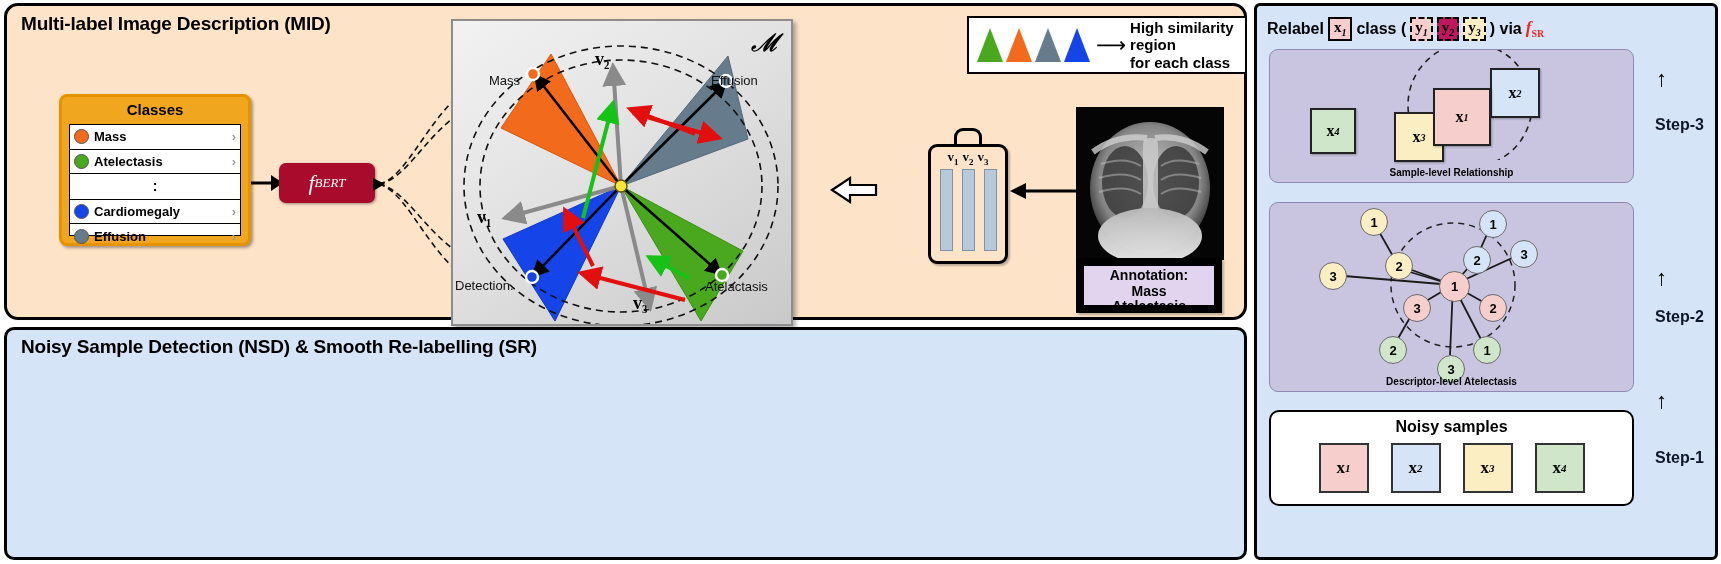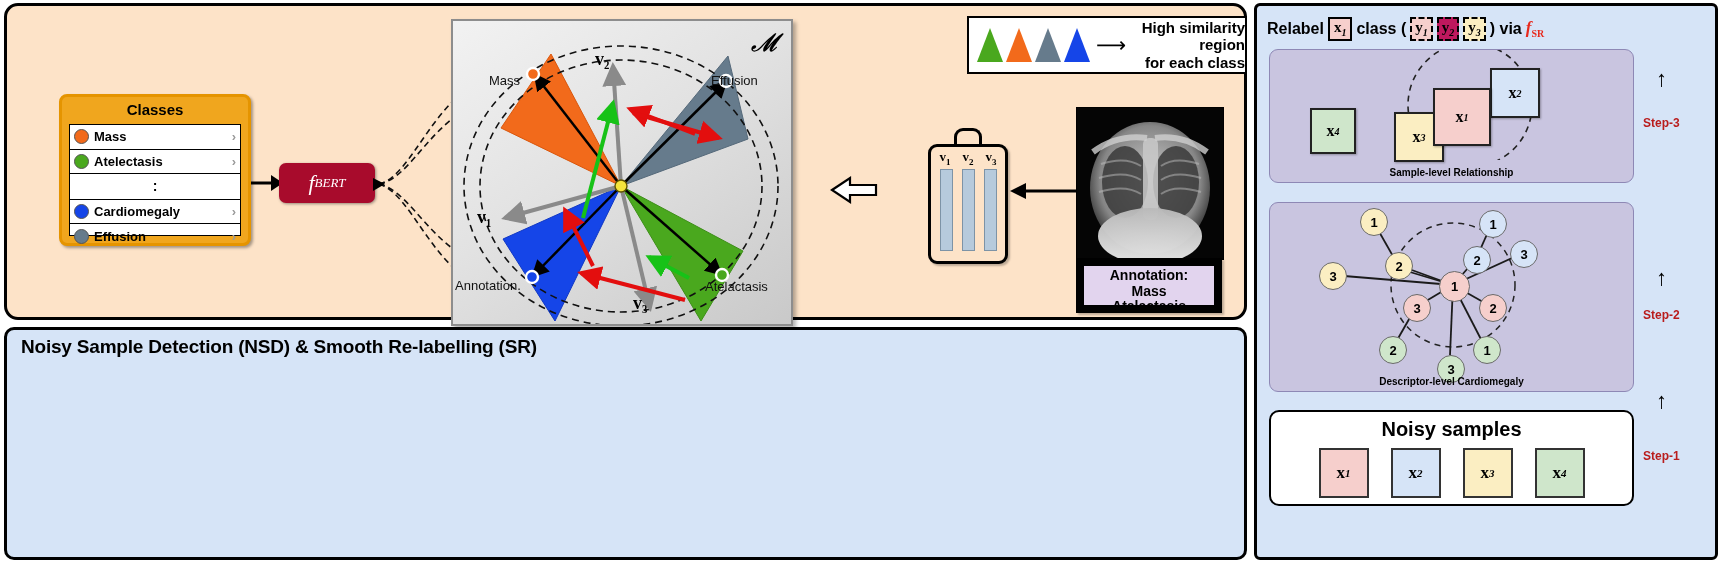--- a/index.html
+++ b/index.html
@@ -40,29 +40,29 @@
      border:2px solid #8d8d8d;box-shadow:3px 3px 4px rgba(0,0,0,.3);}
   #latent .zsym{position:absolute;right:12px;top:4px;font-family:"Liberation Serif",serif;
      font-style:italic;font-size:24px;font-weight:bold;}
   .lat-lab{position:absolute;font-size:13px;color:#111;white-space:nowrap;}
   .vlab{position:absolute;font-family:"Liberation Serif",serif;font-weight:bold;font-size:18px;}
   
   #legend{left:960px;top:10px;width:280px;height:58px;background:#fff;border:2px solid #000;
      box-sizing:border-box;display:flex;align-items:center;}
   #legend .tris{display:flex;align-items:flex-end;gap:3px;margin-left:8px;}
   .tri{width:0;height:0;border-left:13px solid transparent;border-right:13px solid transparent;}
-  #legend .ltext{font-weight:bold;font-size:15px;text-align:right;flex:1;line-height:1.15;}
+  #legend .ltext{font-weight:bold;font-size:15px;text-align:left;flex:1;line-height:1.15;}
   
   #bag{left:921px;top:122px;width:80px;height:136px;}
   #bag .body{position:absolute;left:0;top:16px;width:80px;height:120px;background:#fde3c8;
      border:3px solid #000;border-radius:9px;box-sizing:border-box;
      box-shadow:2px 2px 2px rgba(0,0,0,.25);}
   #bag .handle{position:absolute;left:26px;top:0px;width:28px;height:22px;
      border:3px solid #000;border-bottom:none;border-radius:9px 9px 0 0;box-sizing:border-box;}
-  #bag .vrow{position:absolute;left:0;right:0;top:21px;display:flex;justify-content:center;gap:12px;}
+  #bag .vrow{position:absolute;left:0;right:0;top:21px;display:flex;justify-content:center;gap:4px;}
   #bag .vrow span{font-family:"Liberation Serif",serif;font-weight:bold;font-size:13px;}
   #bag .vrow sub{font-size:9px;}
   #bag .bars{position:absolute;left:0;right:0;top:41px;display:flex;justify-content:center;gap:9px;}
   #bag .bar{width:11px;height:80px;background:#b6cadc;border:1px solid #7d93a6;}
   
   .trap{background:#b0542a;box-shadow:1px 1px 2px rgba(0,0,0,.3);
      display:flex;align-items:center;justify-content:center;color:#fff;
      font-family:"Liberation Serif",serif;font-style:italic;font-size:21px;}
   .trap sub{font-size:13px;}
   #ftheta-top{left:1086px;top:114px;width:67px;height:150px;
@@ -86,39 +86,40 @@
   #fsr{color:#e8291c;font-family:"Liberation Serif",serif;font-style:italic;font-size:17px;}
   #fsr sub{font-size:10px;font-style:normal;}
   .subpanel{position:absolute;background:#c9c5e0;border:1px solid #8e88b5;border-radius:9px;
      box-sizing:border-box;}
   .subcap{position:absolute;left:0;right:0;bottom:4px;text-align:center;
      font-weight:bold;font-size:10px;}
   #sample-panel{left:12px;top:43px;width:365px;height:134px;}
   #desc-panel{left:12px;top:196px;width:365px;height:190px;}
   #noisy-panel{left:12px;top:404px;width:365px;height:96px;background:#fff;
      border:2px solid #000;border-radius:10px;box-sizing:border-box;}
-  #noisy-panel .ttl{text-align:center;font-weight:bold;font-size:20px;margin-top:6px;}
+  #noisy-panel .ttl{text-align:center;font-weight:bold;font-size:16px;margin-top:6px;}
   #noisy-row{display:flex;justify-content:center;gap:22px;margin-top:7px;}
   .nsq{width:46px;height:46px;border:2px solid #333;display:flex;align-items:center;
      justify-content:center;font-family:"Liberation Serif",serif;font-weight:bold;font-size:17px;}
   .nsq sub{font-size:11px;font-style:italic;}
-  .step-lab{position:absolute;color:#b91c1c;font-weight:bold;font-size:12px;}
+  .step-lab{position:absolute;color:#0f172a;font-weight:bold;font-size:16px;margin-left:12px;}
   .up-arrow{position:absolute;color:#000;font-size:22px;font-weight:bold;line-height:1;}
   .sq{position:absolute;border:2px solid #222;display:flex;align-items:center;
      justify-content:center;font-family:"Liberation Serif",serif;font-weight:bold;font-size:16px;
      box-shadow:1px 1px 2px rgba(0,0,0,.3);}
   .sq sub{font-size:10px;font-style:italic;}
   .node{position:absolute;width:26px;height:26px;border-radius:50%;border:1.5px solid #6a6a6a;
      display:flex;align-items:center;justify-content:center;font-weight:bold;font-size:13px;}
   .divider{position:absolute;background:#000;}
 </style>
 </head>
 <body>
 
 <div class="abs" id="mid-panel">
+  <div class="abs panel-title" style="left:14px;top:7px;">Multi-label Image Description (MID)</div>
 
   <div class="abs" id="classes-card">
     <div class="hdr">Classes</div>
     <div id="classes-list">
       <div class="cls-row">
         <span class="cls-dot" style="background:#f26a1b"></span>
         <span class="cls-name">Mass</span>
         <span class="chev">›</span>
       </div>
       <div class="cls-row">
@@ -204,21 +205,21 @@
       <line x1="232" y1="279" x2="128" y2="252" stroke="#e30e0e" stroke-width="4" marker-end="url(#ar-red)"></line>
 
       <circle cx="80" cy="53" r="6" fill="#f26a1b" stroke="#fff" stroke-width="2.4"></circle>
       <circle cx="273" cy="60" r="6" fill="#667b8c" stroke="#fff" stroke-width="2.4"></circle>
       <circle cx="269" cy="254" r="6" fill="#4aa81e" stroke="#fff" stroke-width="2.4"></circle>
       <circle cx="79" cy="256" r="6" fill="#1545e8" stroke="#fff" stroke-width="2.4"></circle>
       <circle cx="168" cy="165" r="6" fill="#f5e53c" stroke="#5e5300" stroke-width="1.4"></circle>
     </svg>
     <span class="lat-lab" style="left:36px;top:52px;">Mass</span>
     <span class="lat-lab" style="left:258px;top:52px;">Effusion</span>
-    <span class="lat-lab" style="left:2px;top:257px;">Annotation.</span>
+    <span class="lat-lab" style="left:2px;top:257px;">Detection.</span>
     <span class="lat-lab" style="left:252px;top:258px;">Atelactasis</span>
     <span class="vlab" style="left:24px;top:186px;">v₁</span>
     <span class="vlab" style="left:142px;top:28px;">v₂</span>
     <span class="vlab" style="left:180px;top:272px;">v₃</span>
   </div>
 
   <div class="abs" id="legend">
     <div class="tris">
       <span class="tri" style="border-bottom:34px solid #4aa81e;"></span>
       <span class="tri" style="border-bottom:34px solid #f26a1b;"></span>
@@ -373,21 +374,21 @@
     <div class="node" style="left:49px;top:59px;background:#fbeec2;">3</div>
     <div class="node" style="left:209px;top:7px;background:#d6e4f7;">1</div>
     <div class="node" style="left:193px;top:43px;background:#d6e4f7;">2</div>
     <div class="node" style="left:240px;top:37px;background:#d6e4f7;">3</div>
     <div class="node" style="left:133px;top:91px;background:#f6cfcc;">3</div>
     <div class="node" style="left:209px;top:91px;background:#f6cfcc;">2</div>
     <div class="node" style="left:169px;top:68px;width:29px;height:29px;background:#f6cfcc;">1</div>
     <div class="node" style="left:109px;top:133px;background:#cfe6cb;">2</div>
     <div class="node" style="left:203px;top:133px;background:#cfe6cb;">1</div>
     <div class="node" style="left:167px;top:152px;background:#cfe6cb;">3</div>
-    <div class="subcap">Descriptor-level Cardiomegaly</div>
+    <div class="subcap">Descriptor-level Atelectasis</div>
   </div>
   <span class="up-arrow" style="left:399px;top:261px;">↑</span>
   <span class="step-lab" style="left:386px;top:302px;">Step-2</span>
 
   <div class="abs" id="noisy-panel">
     <div class="ttl">Noisy samples</div>
     <div id="noisy-row">
       <div class="nsq" style="background:#f6cfcc;">
         <span>x</span>
           <sub>1</sub>

